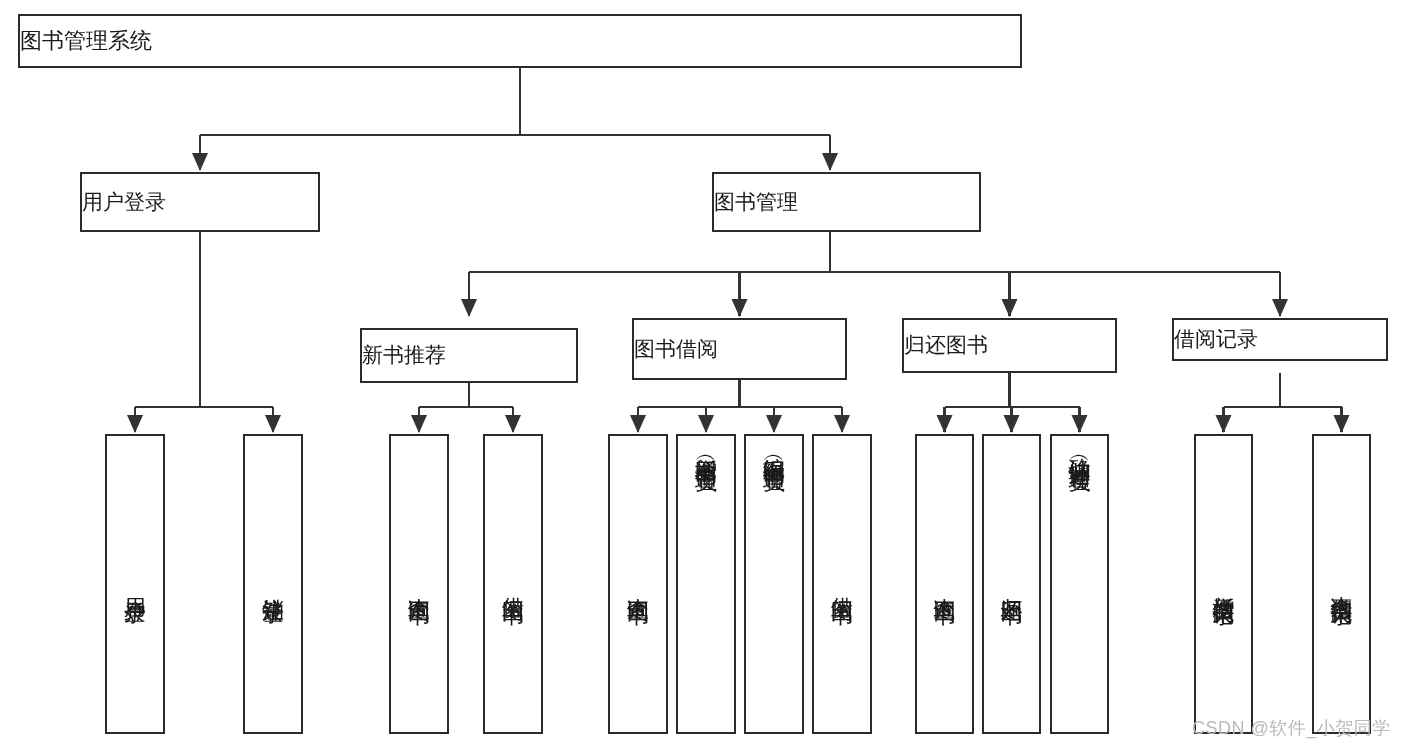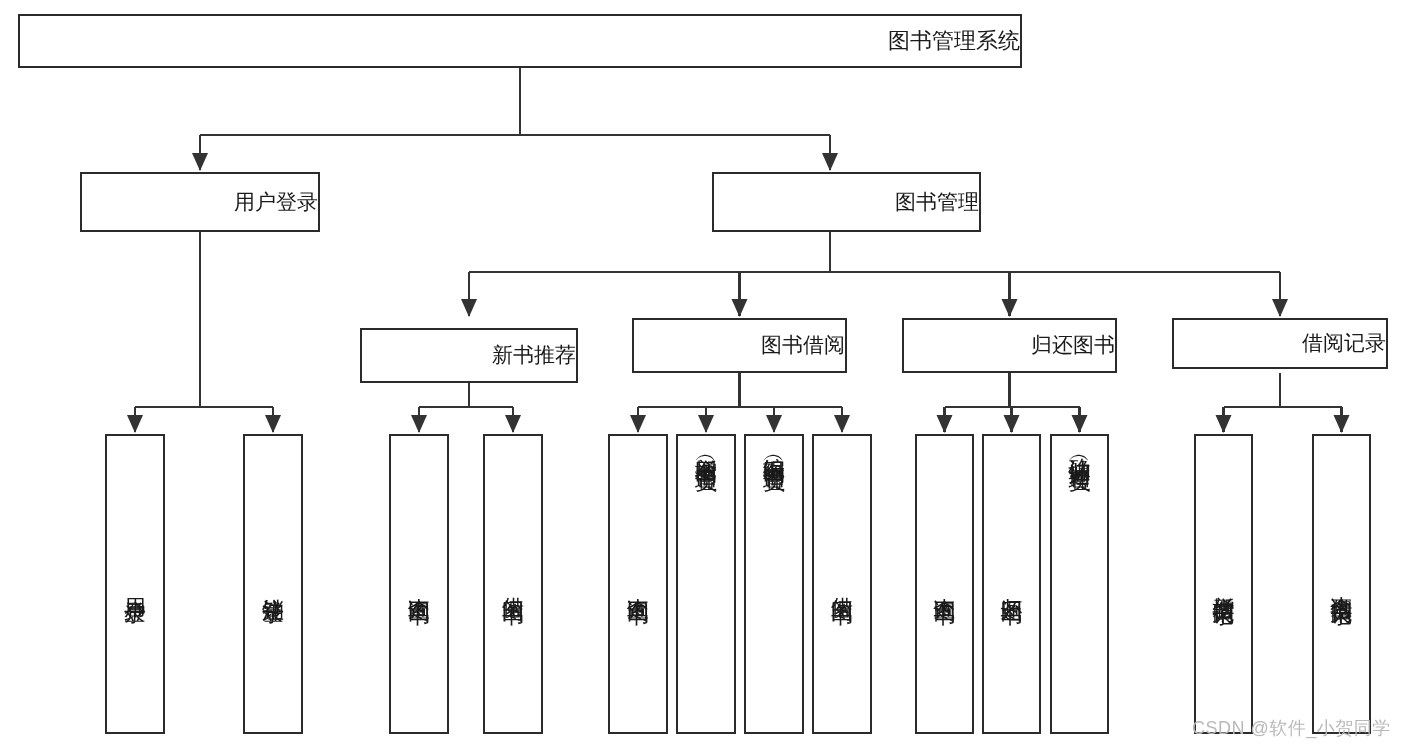--- a/index.html
+++ b/index.html
@@ -24,21 +24,21 @@
     width: 1405px;
     height: 747px;
   }
   .node {
     position: absolute;
     box-sizing: border-box;
     background: #ffffff;
     border: 2px solid #2b2b2b;
     display: flex;
     align-items: center;
-    justify-content: flex-end;
+    justify-content: flex-start;
     color: #1a1a1a;
   }
   .node-label {
     display: block;
     text-align: center;
     line-height: 1.18;
     white-space: nowrap;
   }
   .node.horizontal .node-label {
     font-size: 21px;
@@ -136,27 +136,27 @@
       </div>
       <div class="node horizontal" style="left: 80px; top: 172px; width: 240px; height: 60px;">
         <span class="node-label">用户登录</span>
       </div>
       <div class="node horizontal" style="left: 712px; top: 172px; width: 269px; height: 60px;">
         <span class="node-label">图书管理</span>
       </div>
       <div class="node horizontal" style="left: 360px; top: 328px; width: 218px; height: 55px;">
         <span class="node-label">新书推荐</span>
       </div>
-      <div class="node horizontal" style="left: 632px; top: 318px; width: 215px; height: 55px;">
+      <div class="node horizontal" style="left: 632px; top: 318px; width: 215px; height: 62px;">
         <span class="node-label">图书借阅</span>
       </div>
       <div class="node horizontal" style="left: 902px; top: 318px; width: 215px; height: 55px;">
         <span class="node-label">归还图书</span>
       </div>
-      <div class="node horizontal" style="left: 1172px; top: 318px; width: 216px; height: 51px;">
+      <div class="node horizontal" style="left: 1172px; top: 318px; width: 216px; height: 43px;">
         <span class="node-label">借阅记录</span>
       </div>
       <div class="node vertical centered" style="left: 105px; top: 434px; width: 60px; height: 300px;">
         <span class="node-label">用户登录</span>
       </div>
       <div class="node vertical centered" style="left: 243px; top: 434px; width: 60px; height: 300px;">
         <span class="node-label">注销登录</span>
       </div>
       <div class="node vertical centered" style="left: 389px; top: 434px; width: 60px; height: 300px;">
         <span class="node-label">查询图书</span>

